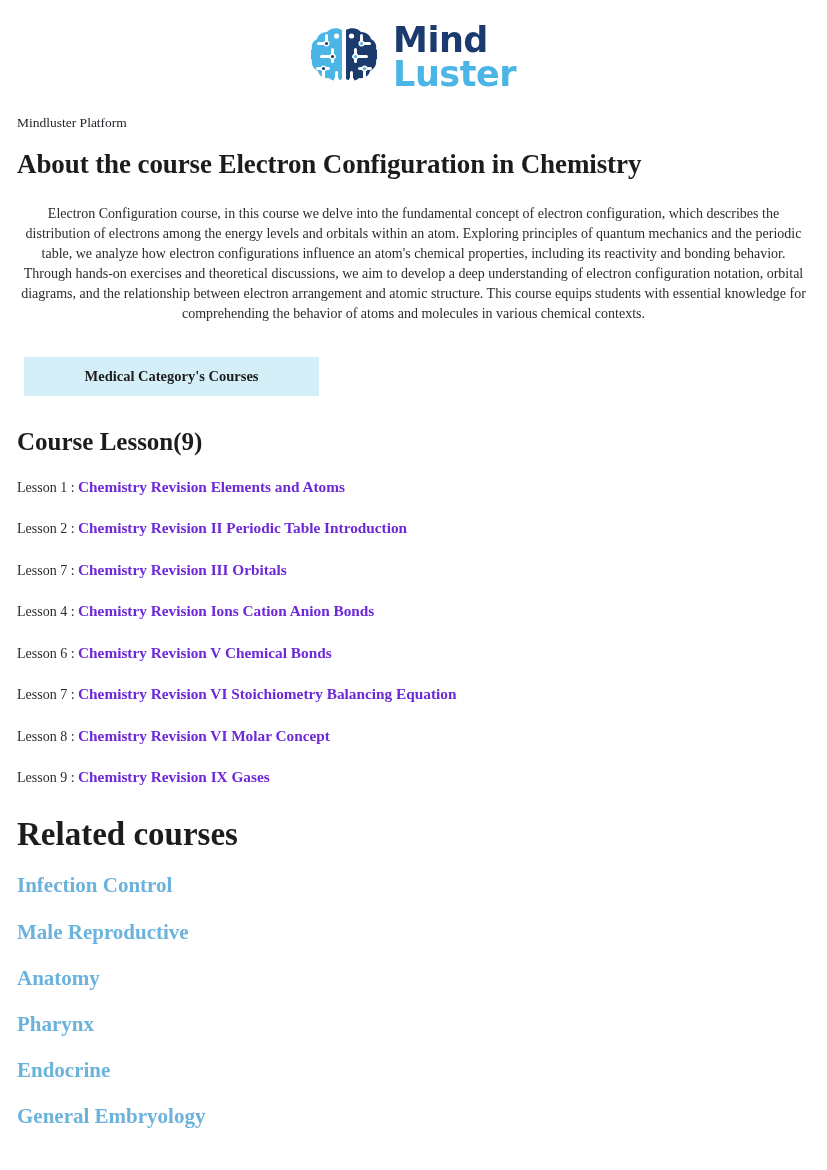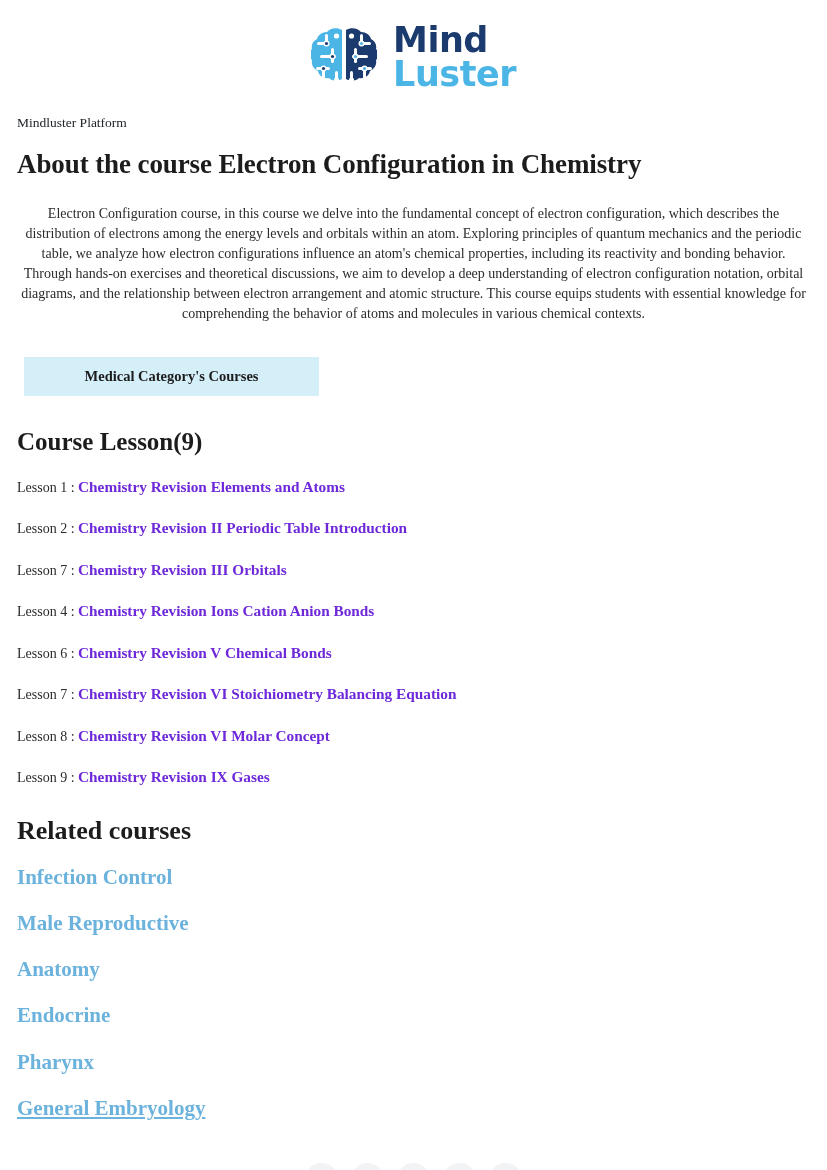--- a/index.html
+++ b/index.html
@@ -130,37 +130,37 @@
   .lesson-link {
     color: #6d28d9;
     font-weight: bold;
     font-size: 15.3px;
     text-decoration: none;
     cursor: pointer;
   }
 
   
   h2.related-title {
-    font-size: 26px;
+    font-size: 33px;
     font-weight: bold;
     color: #1c1c1c;
     margin: 28px 0 19px 0;
     line-height: 1.2;
   }
   .related-link {
     display: block;
     color: #6bb2dc;
     font-weight: bold;
     font-size: 21px;
     text-decoration: none;
     margin-bottom: 21px;
     line-height: 1.2;
     cursor: pointer;
   }
-  .related-link:last-child { margin-bottom: 0; text-decoration: underline; }
+  .related-link:last-child { margin-bottom: 0; }
 
   
   .footer {
     margin-top: 42px;
     padding-bottom: 34px;
     display: flex;
     flex-direction: column;
     align-items: center;
   }
   .social-row {
@@ -295,22 +295,22 @@
         <a class="lesson-link">Chemistry Revision IX Gases</a>
       </div>
     </div>
 
     <h2 class="related-title">Related courses</h2>
 
     <div class="related-list">
       <a class="related-link">Infection Control</a>
       <a class="related-link">Male Reproductive</a>
       <a class="related-link">Anatomy</a>
+      <a class="related-link">Pharynx</a>
       <a class="related-link">Endocrine</a>
-      <a class="related-link">Pharynx</a>
       <a class="related-link">General Embryology</a>
     </div>
 
   </main>
 
   <footer class="footer">
     <div class="social-row">
 
       <a class="social-btn">
         <svg width="19" height="19" viewBox="0 0 24 24">

